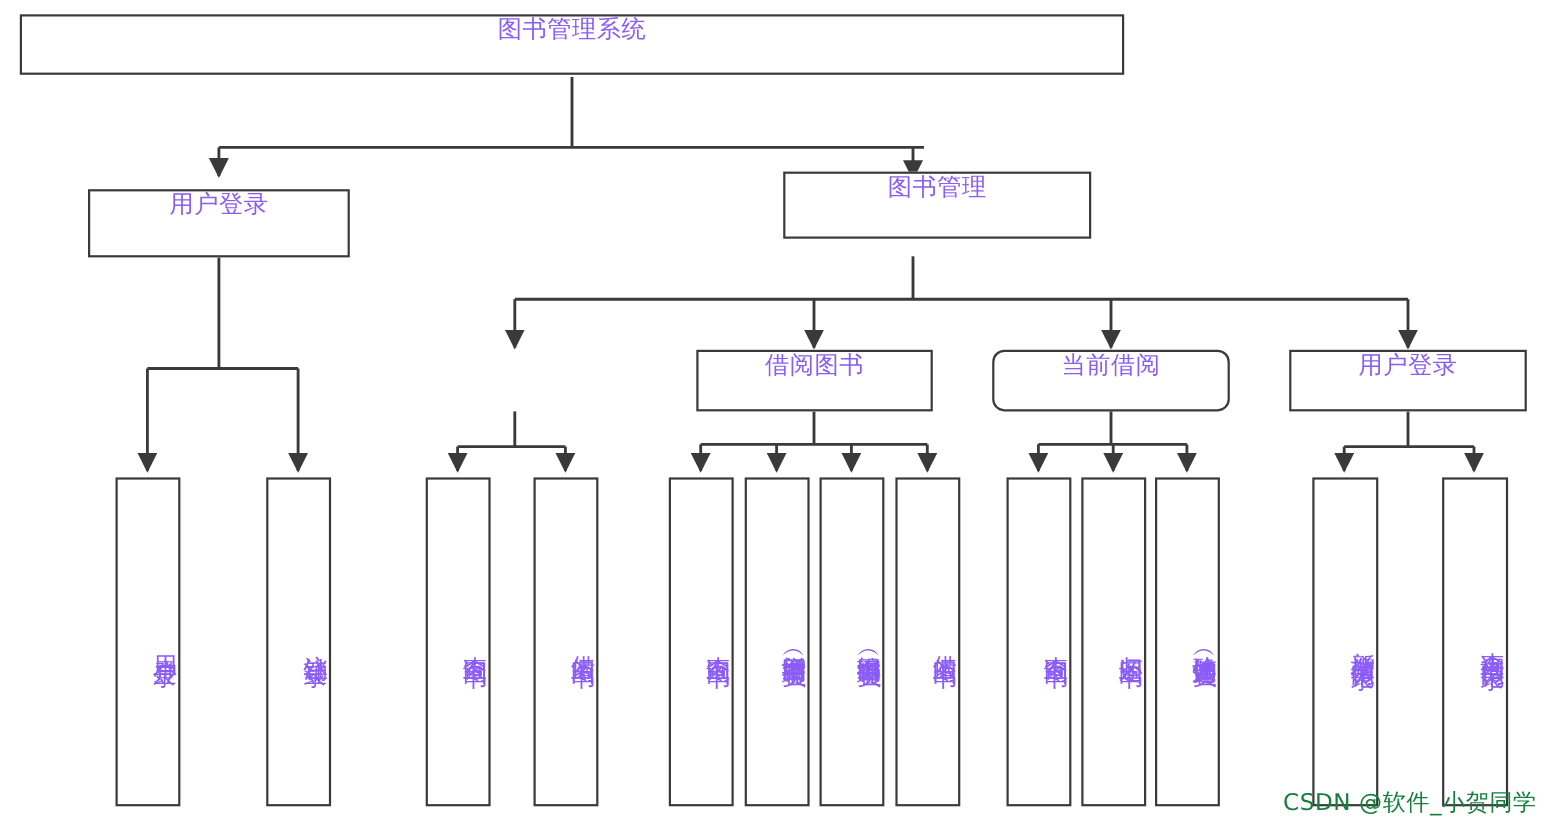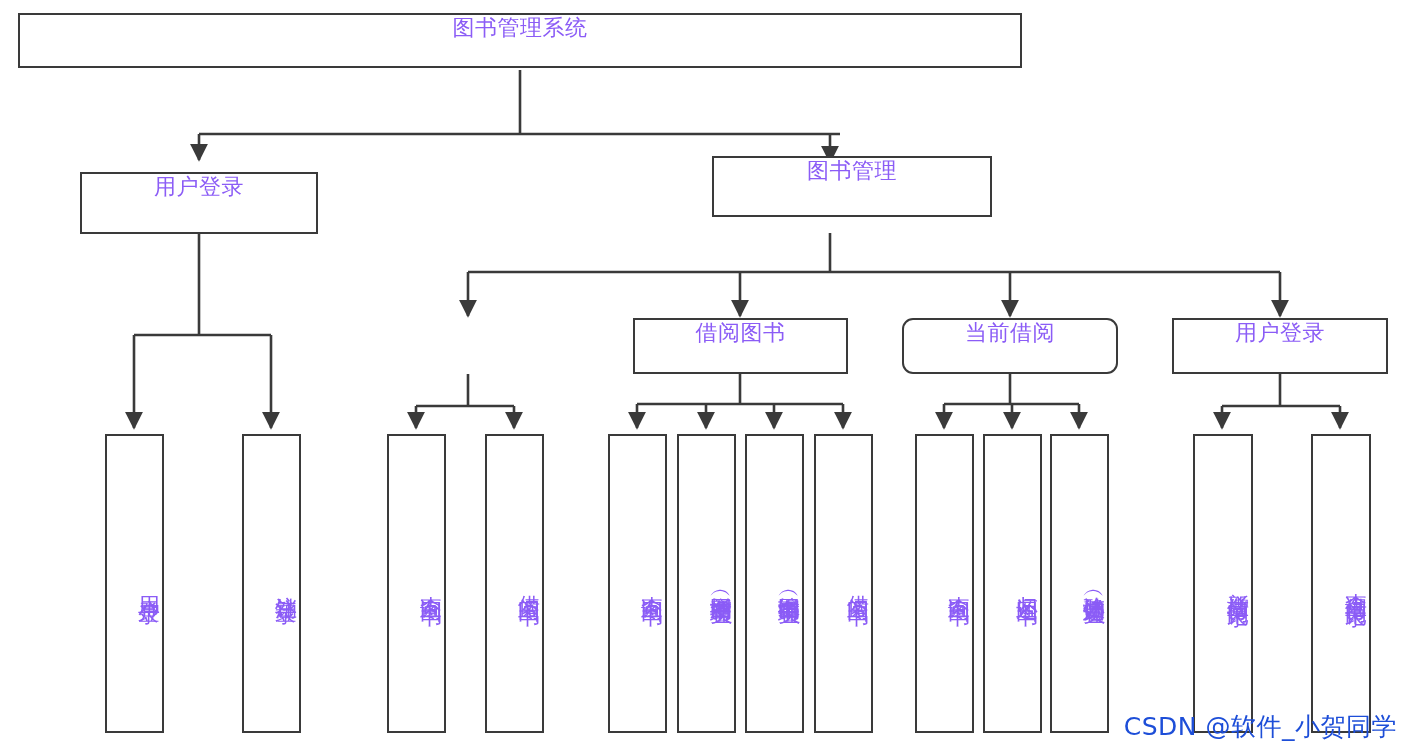--- a/index.html
+++ b/index.html
@@ -46,22 +46,22 @@
     writing-mode:vertical-rl;
     text-orientation:upright;
     white-space:nowrap;
     display:block;
   }
   .node.tight .vtext{ letter-spacing:1px; }
   .watermark{
     position:absolute;
     right:8px;
     bottom:4px;
-    font-size:25px;
-    color:#1d4ed8;
+    font-size:21px;
+    color:#15803d;
     white-space:nowrap;
     letter-spacing:0.5px;
   }
 </style>
 </head>
 <body>
 
 <div id="canvas">
 
   <svg id="wires" viewBox="0 0 1405 747" xmlns="http://www.w3.org/2000/svg">

